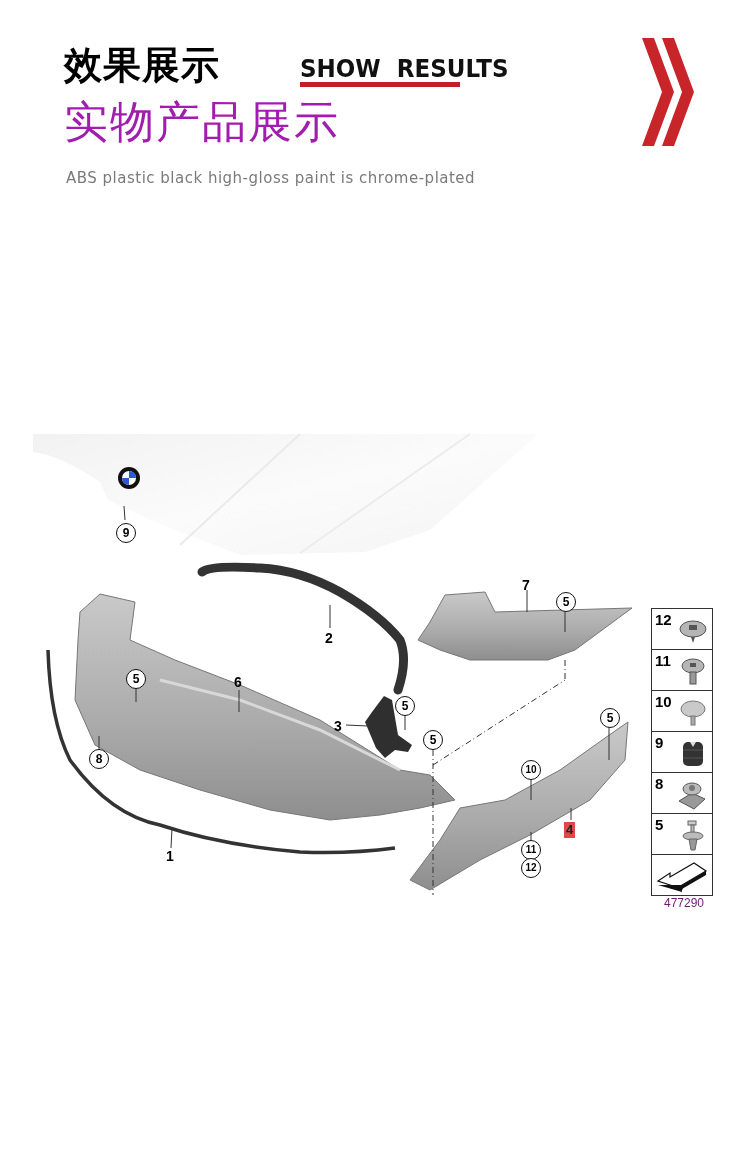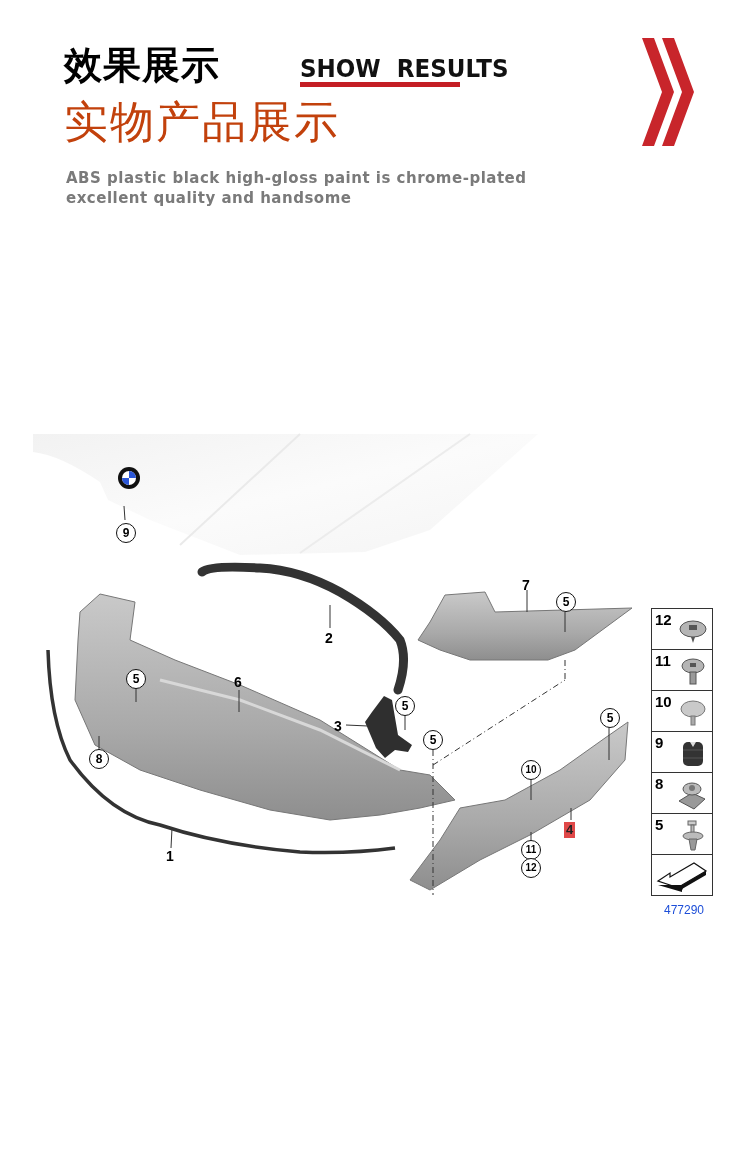--- a/index.html
+++ b/index.html
@@ -2,54 +2,53 @@
 <html><head>
   <meta charset="utf-8">
   <style>
     html, body { margin: 0; padding: 0; background: #ffffff; }
     body { width: 750px; height: 1150px; position: relative; overflow: hidden; font-family: "DejaVu Sans", sans-serif; }
     .abs { position: absolute; }
 
     .title-cn { left: 64px; top: 32px; font-size: 38px; font-weight: bold; color: #000; letter-spacing: 1px; line-height: 66px; font-family: "DejaVu Sans", sans-serif; }
     .title-en { left: 300px; top: 54px; font-size: 25px; font-weight: bold; color: #111; letter-spacing: 0px; font-family: "DejaVu Sans", sans-serif; transform: scaleX(0.92); transform-origin: left; }
     .title-underline { left: 300px; top: 82px; width: 160px; height: 5px; background: #c41e24; }
-    .subtitle-cn { left: 64px; top: 96px; font-size: 44px; font-weight: normal; color: #c2410c; letter-spacing: 2px; line-height: 52px; font-family: "DejaVu Sans", sans-serif; }
+    .subtitle-cn { left: 64px; top: 96px; font-size: 44px; font-weight: normal; color: #a21caf; letter-spacing: 2px; line-height: 52px; font-family: "DejaVu Sans", sans-serif; }
     .chevrons { left: 640px; top: 38px; width: 56px; height: 108px; }
 
-    .desc { left: 66px; top: 168px; font-size: 15px; font-weight: bold; color: #7a7a7a; line-height: 20px; letter-spacing: 0.5px; font-family: "DejaVu Sans", sans-serif; }
+    .desc { left: 66px; top: 168px; font-size: 15px; font-weight: normal; color: #7a7a7a; line-height: 20px; letter-spacing: 0.5px; font-family: "DejaVu Sans", sans-serif; }
 
     .diagram { left: 0; top: 430px; width: 750px; height: 490px; }
 
     .callout { position: absolute; width: 18px; height: 18px; border: 1.5px solid #111; border-radius: 50%; background: #fff; font: bold 12px "Liberation Sans", sans-serif; color: #000; text-align: center; line-height: 18px; box-sizing: content-box; }
     .plain-label { position: absolute; font: bold 14px "Liberation Sans", sans-serif; color: #000; }
     .red-label { position: absolute; background: #e04848; color: #222; font: bold 13px "Liberation Sans", sans-serif; padding: 0 2px; line-height: 16px; }
 
     .legend { position: absolute; left: 651px; top: 608px; width: 60px; border: 1px solid #333; background: #fff; }
     .legend-cell { position: relative; height: 40px; border-bottom: 1px solid #333; }
     .legend-cell:last-child { border-bottom: none; }
     .legend-num { position: absolute; left: 3px; top: 2px; font: bold 15px "Liberation Sans", sans-serif; color: #000; }
     .legend-part { position: absolute; right: 4px; top: 6px; }
-    .diagram-id { position: absolute; left: 664px; top: 896px; font: 12px "Liberation Sans", sans-serif; color: #1d4ed8; margin-top: 7px; }
+    .diagram-id { position: absolute; left: 664px; top: 896px; font: 12px "Liberation Sans", sans-serif; color: #701a75; }
   </style>
 </head>
 <body>
 
 <div class="abs title-cn">效果展示</div>
 <div class="abs title-en" style="white-space:pre;">SHOW  RESULTS</div>
 <div class="abs title-underline"></div>
 <div class="abs subtitle-cn">实物产品展示</div>
 
 <svg class="abs chevrons" viewBox="0 0 56 108">
   <polygon points="2,0 14,0 34,54 14,108 2,108 22,54" fill="#c8252b"></polygon>
   <polygon points="22,0 34,0 54,54 34,108 22,108 42,54" fill="#c8252b"></polygon>
 </svg>
 
 <div class="abs desc">
   <div>ABS plastic black high-gloss paint is chrome-plated</div>
-  <div>excellent quality and handsome</div>
 </div>
 
 <div class="abs diagram">
   <svg width="750" height="490" viewBox="0 430 750 490" style="position:absolute;left:0;top:0;">
     <defs>
       <linearGradient id="hoodG" x1="0" y1="0" x2="1" y2="1">
         <stop offset="0" stop-color="#f2f2f2"></stop>
         <stop offset="0.5" stop-color="#fbfbfb"></stop>
         <stop offset="1" stop-color="#f4f4f4"></stop>
       </linearGradient>

